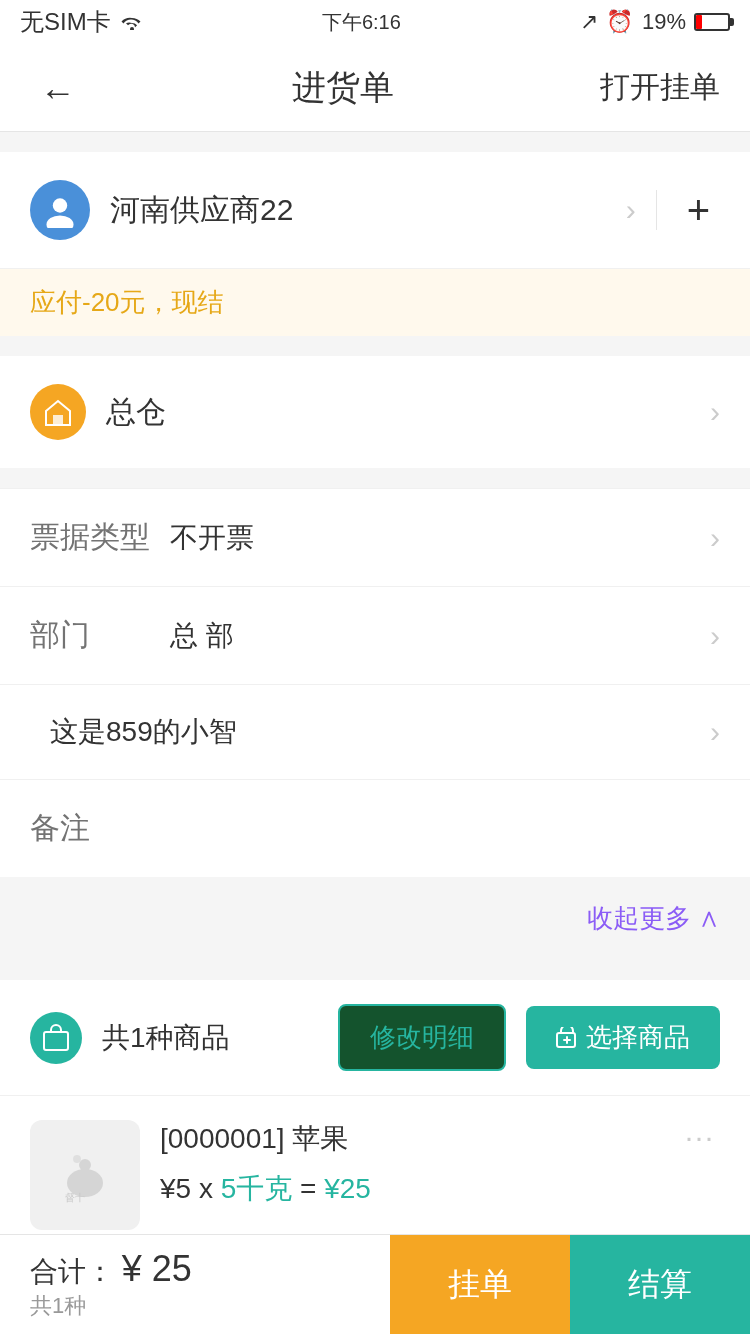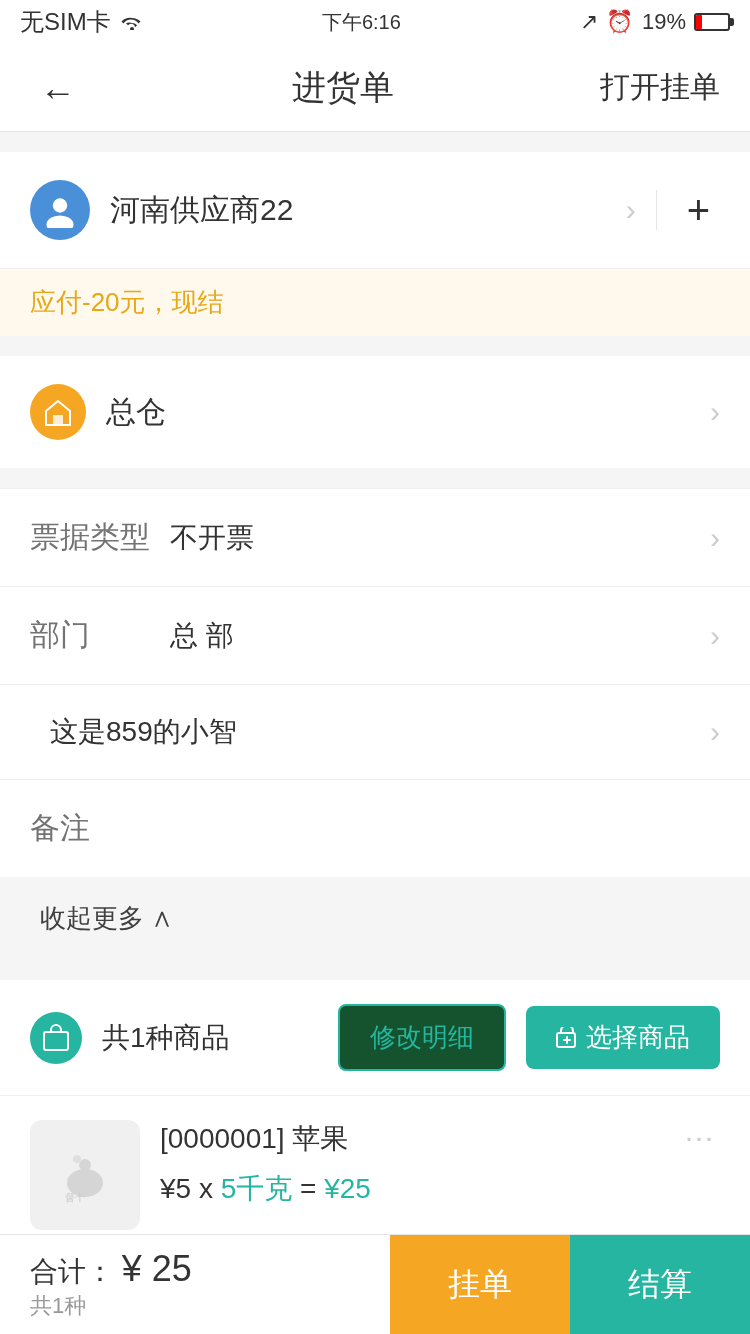--- a/index.html
+++ b/index.html
@@ -189,24 +189,24 @@
     .form-placeholder {
       flex: 1;
       font-size: 28px;
       color: #ccc;
       padding-left: 20px;
     }
 
     
     .collapse-row {
       background: #f5f5f5;
-      text-align: left;
-      padding: 24px 40px;
+      text-align: right;
+      padding: 24px 30px;
       font-size: 26px;
-      color: #404040;
+      color: #8b5cf6;
       cursor: pointer;
     }
 
     
     .product-header {
       display: flex;
       align-items: center;
       padding: 24px 30px;
       background: #fff;
       gap: 20px;

